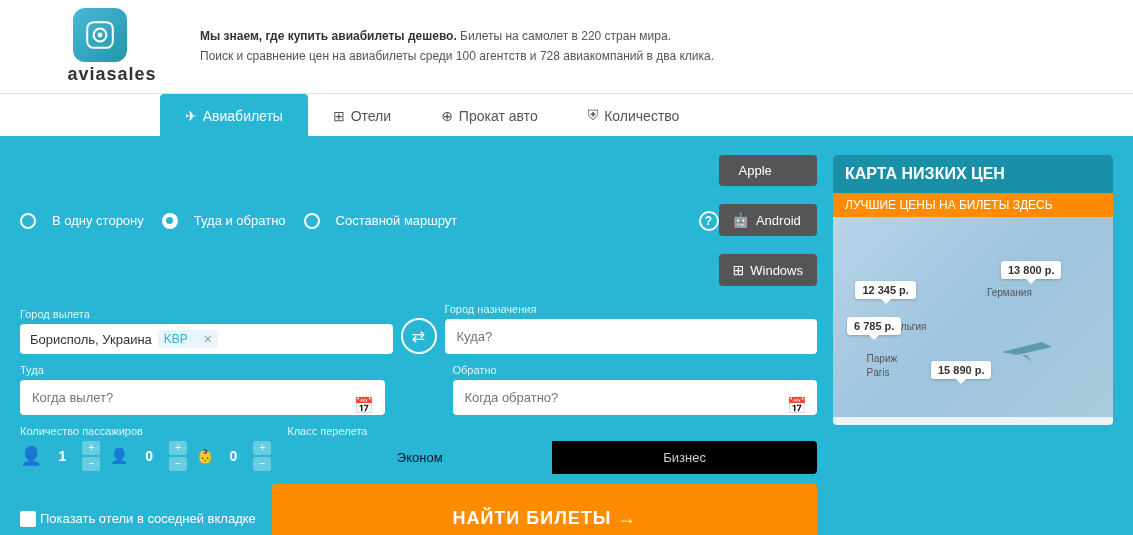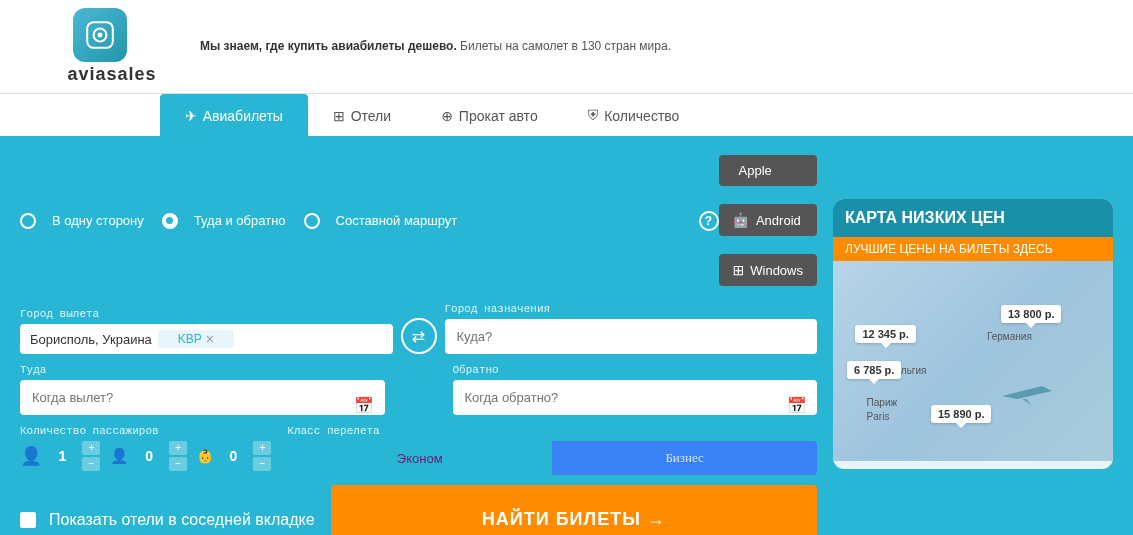--- a/index.html
+++ b/index.html
@@ -153,21 +153,20 @@
     }
     .field-group {
       display: flex;
       flex-direction: column;
       flex: 1;
     }
     .field-label {
       font-size: 11px;
       color: rgba(255,255,255,0.85);
       margin-bottom: 4px;
-      font-family: Liberation Mono, monospace;
     }
     .field-input {
       background: #fff;
       border: none;
       border-radius: 4px;
       padding: 10px 12px;
       font-size: 13px;
       color: #333;
       outline: none;
       width: 100%;
@@ -175,24 +174,24 @@
     .input-with-tag {
       display: flex;
       align-items: center;
       background: #fff;
       border-radius: 4px;
       padding: 6px 10px;
     }
     .input-tag {
       display: flex;
       align-items: center;
-      gap: 4px;
+      gap: 16px;
       background: #e8f5fa;
       border-radius: 3px;
-      padding: 2px 20px;
+      padding: 2px 6px;
       font-size: 12px;
       color: #29b6d4;
       white-space: nowrap;
     }
     .input-tag .tag-close {
       cursor: pointer;
       color: #999;
       font-size: 14px;
       line-height: 1;
     }
@@ -281,42 +280,41 @@
     .class-btn {
       flex: 1;
       padding: 9px;
       border: none;
       font-size: 13px;
       cursor: pointer;
       text-align: center;
     }
     .class-btn.active {
       background: #29b6d4;
-      color: #701a75;
+      color: #0f172a;
     }
     .class-btn.inactive {
-      background: #3b82f6;
+      background: #000000;
       color: rgba(255,255,255,0.8);
-      font-family: Liberation Serif, serif;
     }
     .class-btn:first-child { border-radius: 4px 0 0 4px; }
     .class-btn:last-child { border-radius: 0 4px 4px 0; }
 
     
     .bottom-row {
       display: flex;
       align-items: center;
       gap: 16px;
     }
     .checkbox-option {
       display: flex;
       align-items: center;
-      gap: 13px;
-      color: #fff;
-      font-size: 16px;
+      gap: 4px;
+      color: #fff;
+      font-size: 13px;
       cursor: pointer;
     }
     .checkbox-box {
       width: 16px;
       height: 16px;
       background: #fff;
       border-radius: 2px;
       flex-shrink: 0;
     }
     .search-btn {
@@ -334,25 +332,24 @@
       align-items: center;
       justify-content: center;
       gap: 10px;
     }
 
     
     .ad-banner {
       width: 280px;
       height: 270px;
       background: #e8f4f8;
-      border-radius: 11px;
+      border-radius: 4px;
       overflow: hidden;
       position: relative;
       flex-shrink: 0;
-      margin-top: 44px;
     }
     .ad-banner-header {
       background: #1a8fa8;
       color: #fff;
       font-size: 16px;
       font-weight: bold;
       padding: 10px 12px;
       text-transform: uppercase;
     }
     .ad-banner-subheader {
@@ -415,22 +412,23 @@
         <rect x="4" y="4" width="32" height="32" rx="8" fill="none" stroke="white" stroke-width="2.5"></rect>
         <circle cx="20" cy="20" r="8" stroke="white" stroke-width="2.5" fill="none"></circle>
         <circle cx="20" cy="20" r="3" fill="white"></circle>
       </svg>
     </div>
     <span class="logo-text">aviasales</span>
   </div>
   <div class="header-tagline">
     <div>
       <strong>Мы знаем, где купить авиабилеты дешево.</strong>
-      <span> Билеты на самолет в 130 стран мира.</span>
-    </div>
+      <span> Билеты на самолет в 220 стран мира.</span>
+    </div>
+    <div>Поиск и сравнение цен на авиабилеты среди 100 агентств и 728 авиакомпаний в два клика.</div>
   </div>
 </div>
 
 <div class="nav-tabs">
   <div class="nav-tab active">
     <span>✈</span>
     <span>Авиабилеты</span>
   </div>
   <div class="nav-tab">
     <span>⊞</span>

